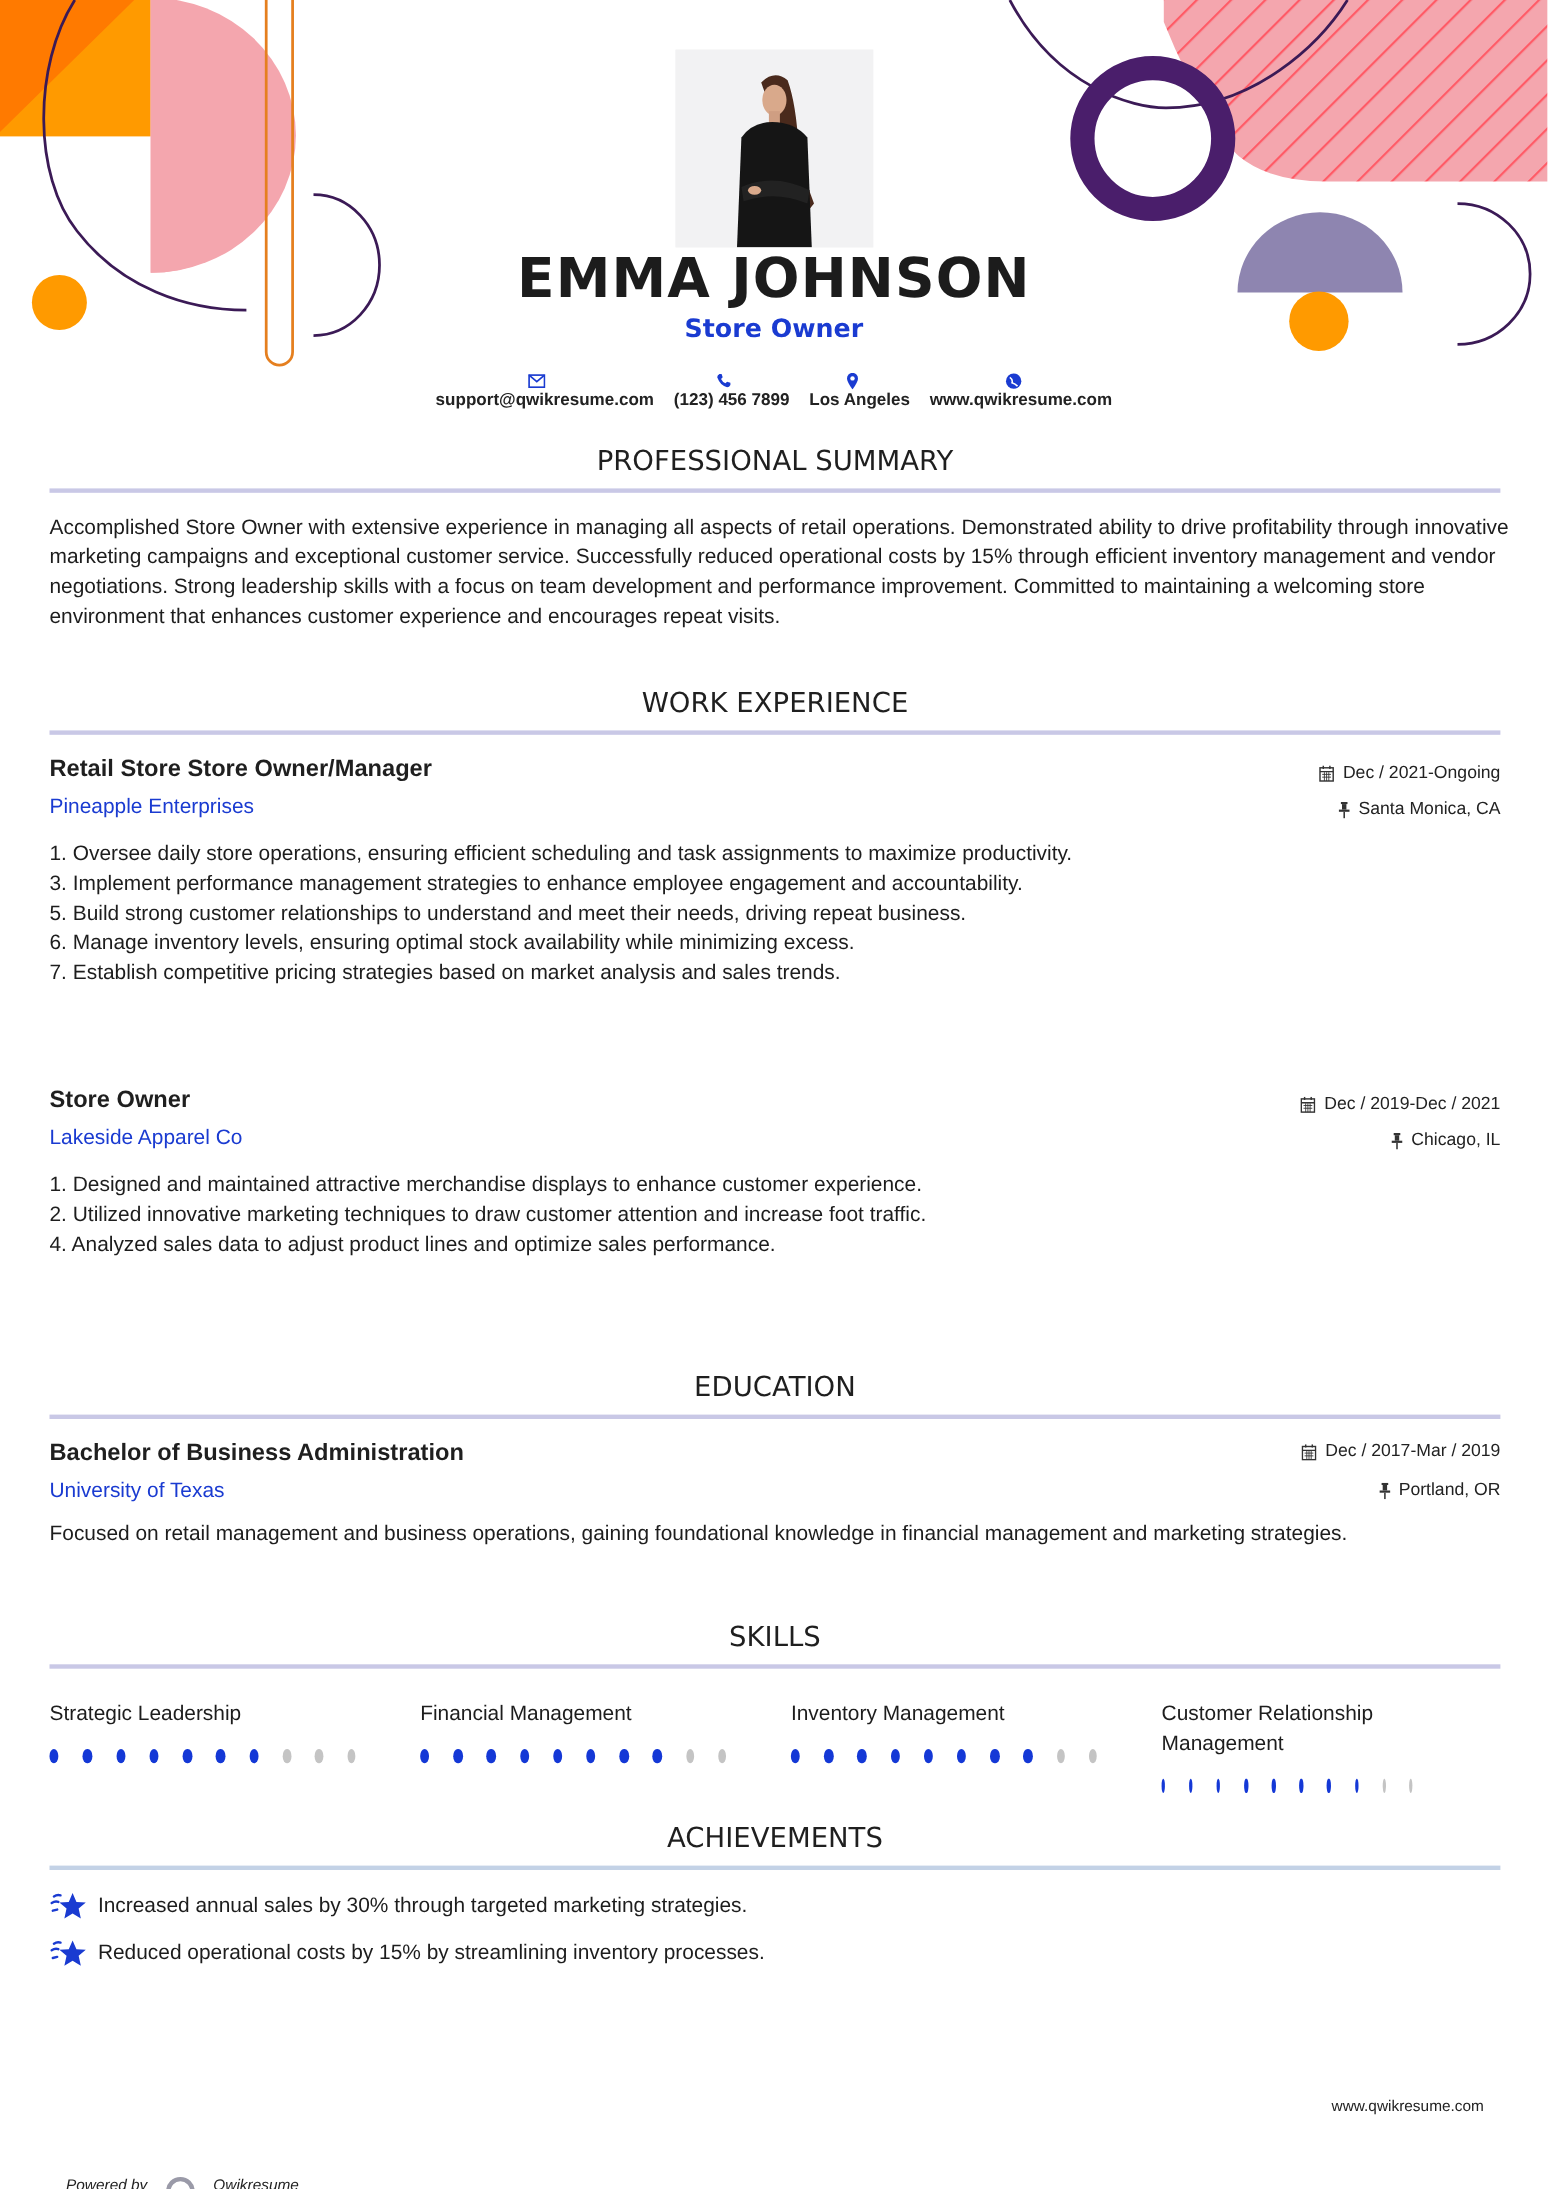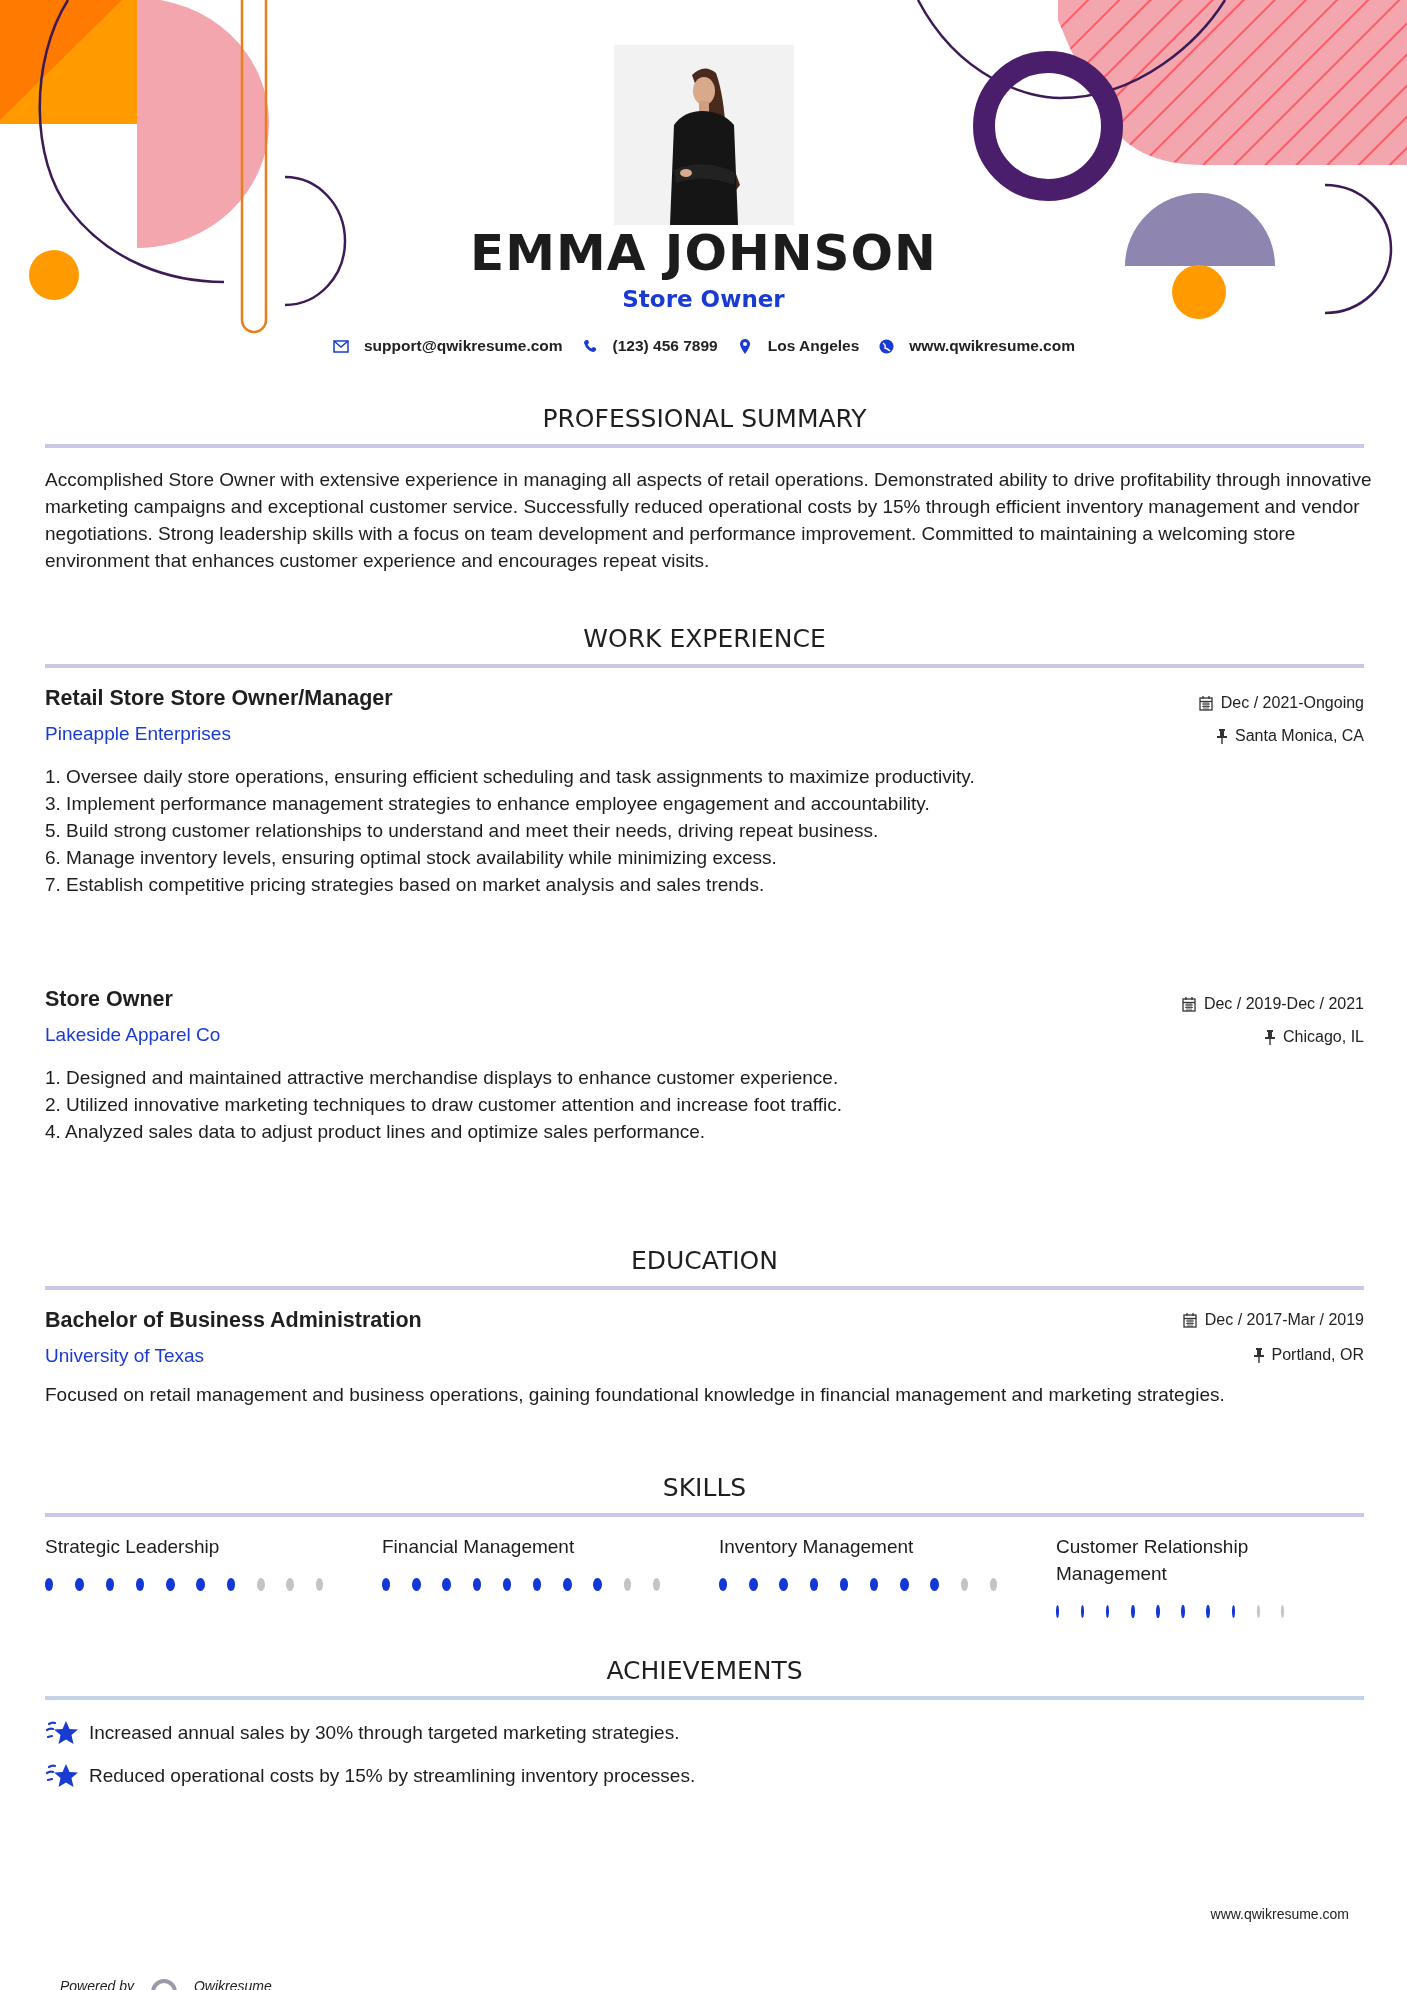--- a/index.html
+++ b/index.html
@@ -6,39 +6,39 @@
   html, body { width: 1407px; height: 1990px; background: #ffffff; overflow: hidden; }
   body { position: relative; font-family: "Liberation Sans", "DejaVu Sans", sans-serif; color: #1f1f1f; }
 
   .deco { position: absolute; pointer-events: none; }
 
   
   .photo { position: absolute; left: 614px; top: 45px; width: 180px; height: 180px; background: #f3f3f4; overflow: hidden; }
   .name { position: absolute; left: 0; width: 1407px; top: 224px; text-align: center; font-family: "DejaVu Sans", sans-serif; font-weight: bold; font-size: 50px; letter-spacing: 1px; color: #1c1c1c; }
   .title { position: absolute; left: 0; width: 1407px; top: 286px; text-align: center; font-family: "DejaVu Sans", sans-serif; font-weight: bold; font-size: 23px; color: #1a3bd1; }
   .contact { position: absolute; left: 0; width: 1407px; top: 337px; display: flex; justify-content: center; align-items: center; gap: 0; font-size: 15.5px; font-weight: bold; color: #222; }
-  .contact .item { display: flex; align-items: center; margin: 0 9px; }
+  .contact .item { display: flex; align-items: center; margin: 0 9px; flex-direction: column; }
   .contact .ic { display: inline-flex; width: 18px; height: 18px; margin-right: 14px; align-items: center; justify-content: center; }
 
   
   .section-head { position: absolute; left: 45px; width: 1319px; text-align: center; font-family: "DejaVu Sans", sans-serif; font-size: 25px; color: #1f1f1f; font-weight: 500; }
   .rule { position: absolute; left: 45px; width: 1319px; height: 4px; background: #c9c8e6; }
   .rule.blue { background: #c3d2e6; }
 
   .para { position: absolute; left: 45px; width: 1330px; font-size: 19px; line-height: 27px; color: #1d1d1d; }
 
   .job-title { position: absolute; left: 45px; font-size: 21.5px; font-weight: bold; color: #1f1f1f; }
   .company { position: absolute; left: 45px; font-size: 19px; color: #1a3bd1; }
   .meta { position: absolute; right: 43px; font-size: 16px; color: #222; display: flex; align-items: center; margin-left: 28px; }
   .meta .mic { margin-right: 8px; display: inline-flex; }
 
   .list { position: absolute; left: 45px; width: 1330px; font-size: 19px; line-height: 27px; color: #1d1d1d; list-style: none; }
 
   
-  .skill { position: absolute; width: 300px; }
+  .skill { position: absolute; width: 300px; margin-top: 12px; }
   .skill .label { font-size: 19px; line-height: 27px; color: #1d1d1d; }
   .dots { display: flex; gap: 0; margin-top: 18px; }
   .dot { width: 9px; height: 13px; border-radius: 50%; background: #1438d6; margin-right: 21.8px; }
   .dot.off { background: #c4c4c4; width: 8px; }
 
   .ach { position: absolute; left: 45px; display: flex; align-items: center; font-size: 19px; color: #1d1d1d; }
   .ach .star { width: 34px; height: 30px; margin-right: 10px; display: inline-flex; }
 
   .footer-left { position: absolute; left: 60px; top: 1978px; display: flex; align-items: flex-start; font-size: 14px; color: #222; font-style: italic; }
   .footer-left .qlogo { margin: 0 14px 0 16px; display: inline-flex; }

